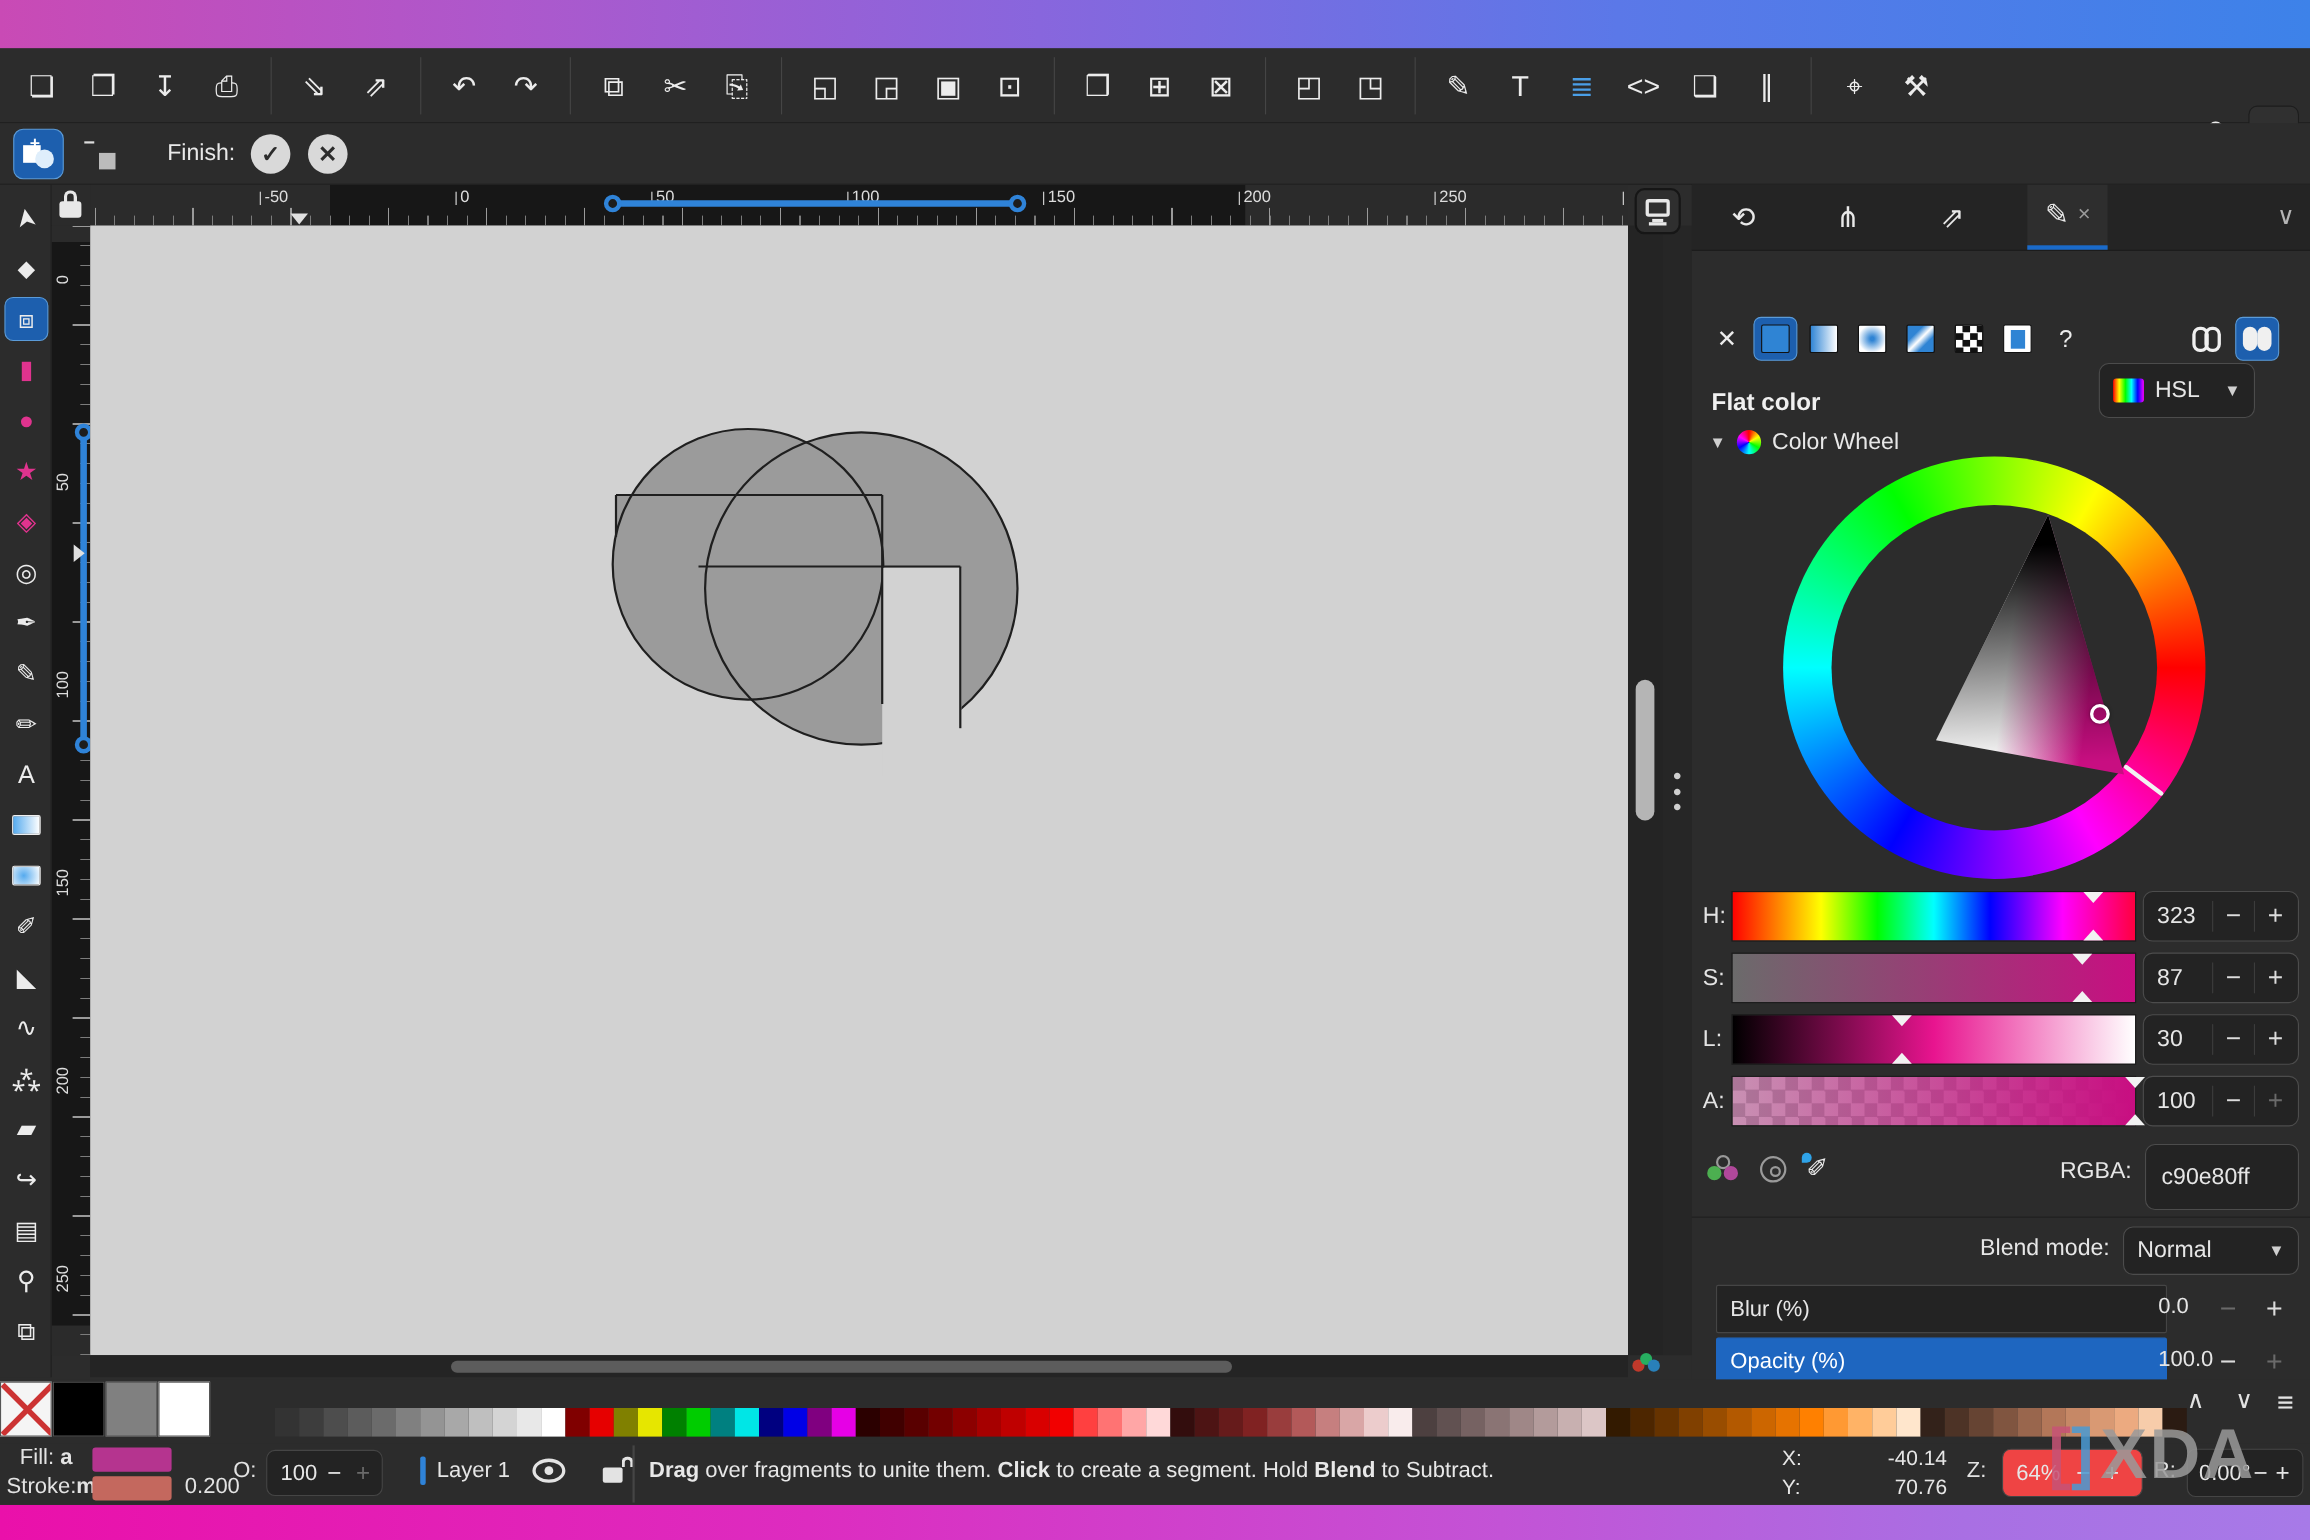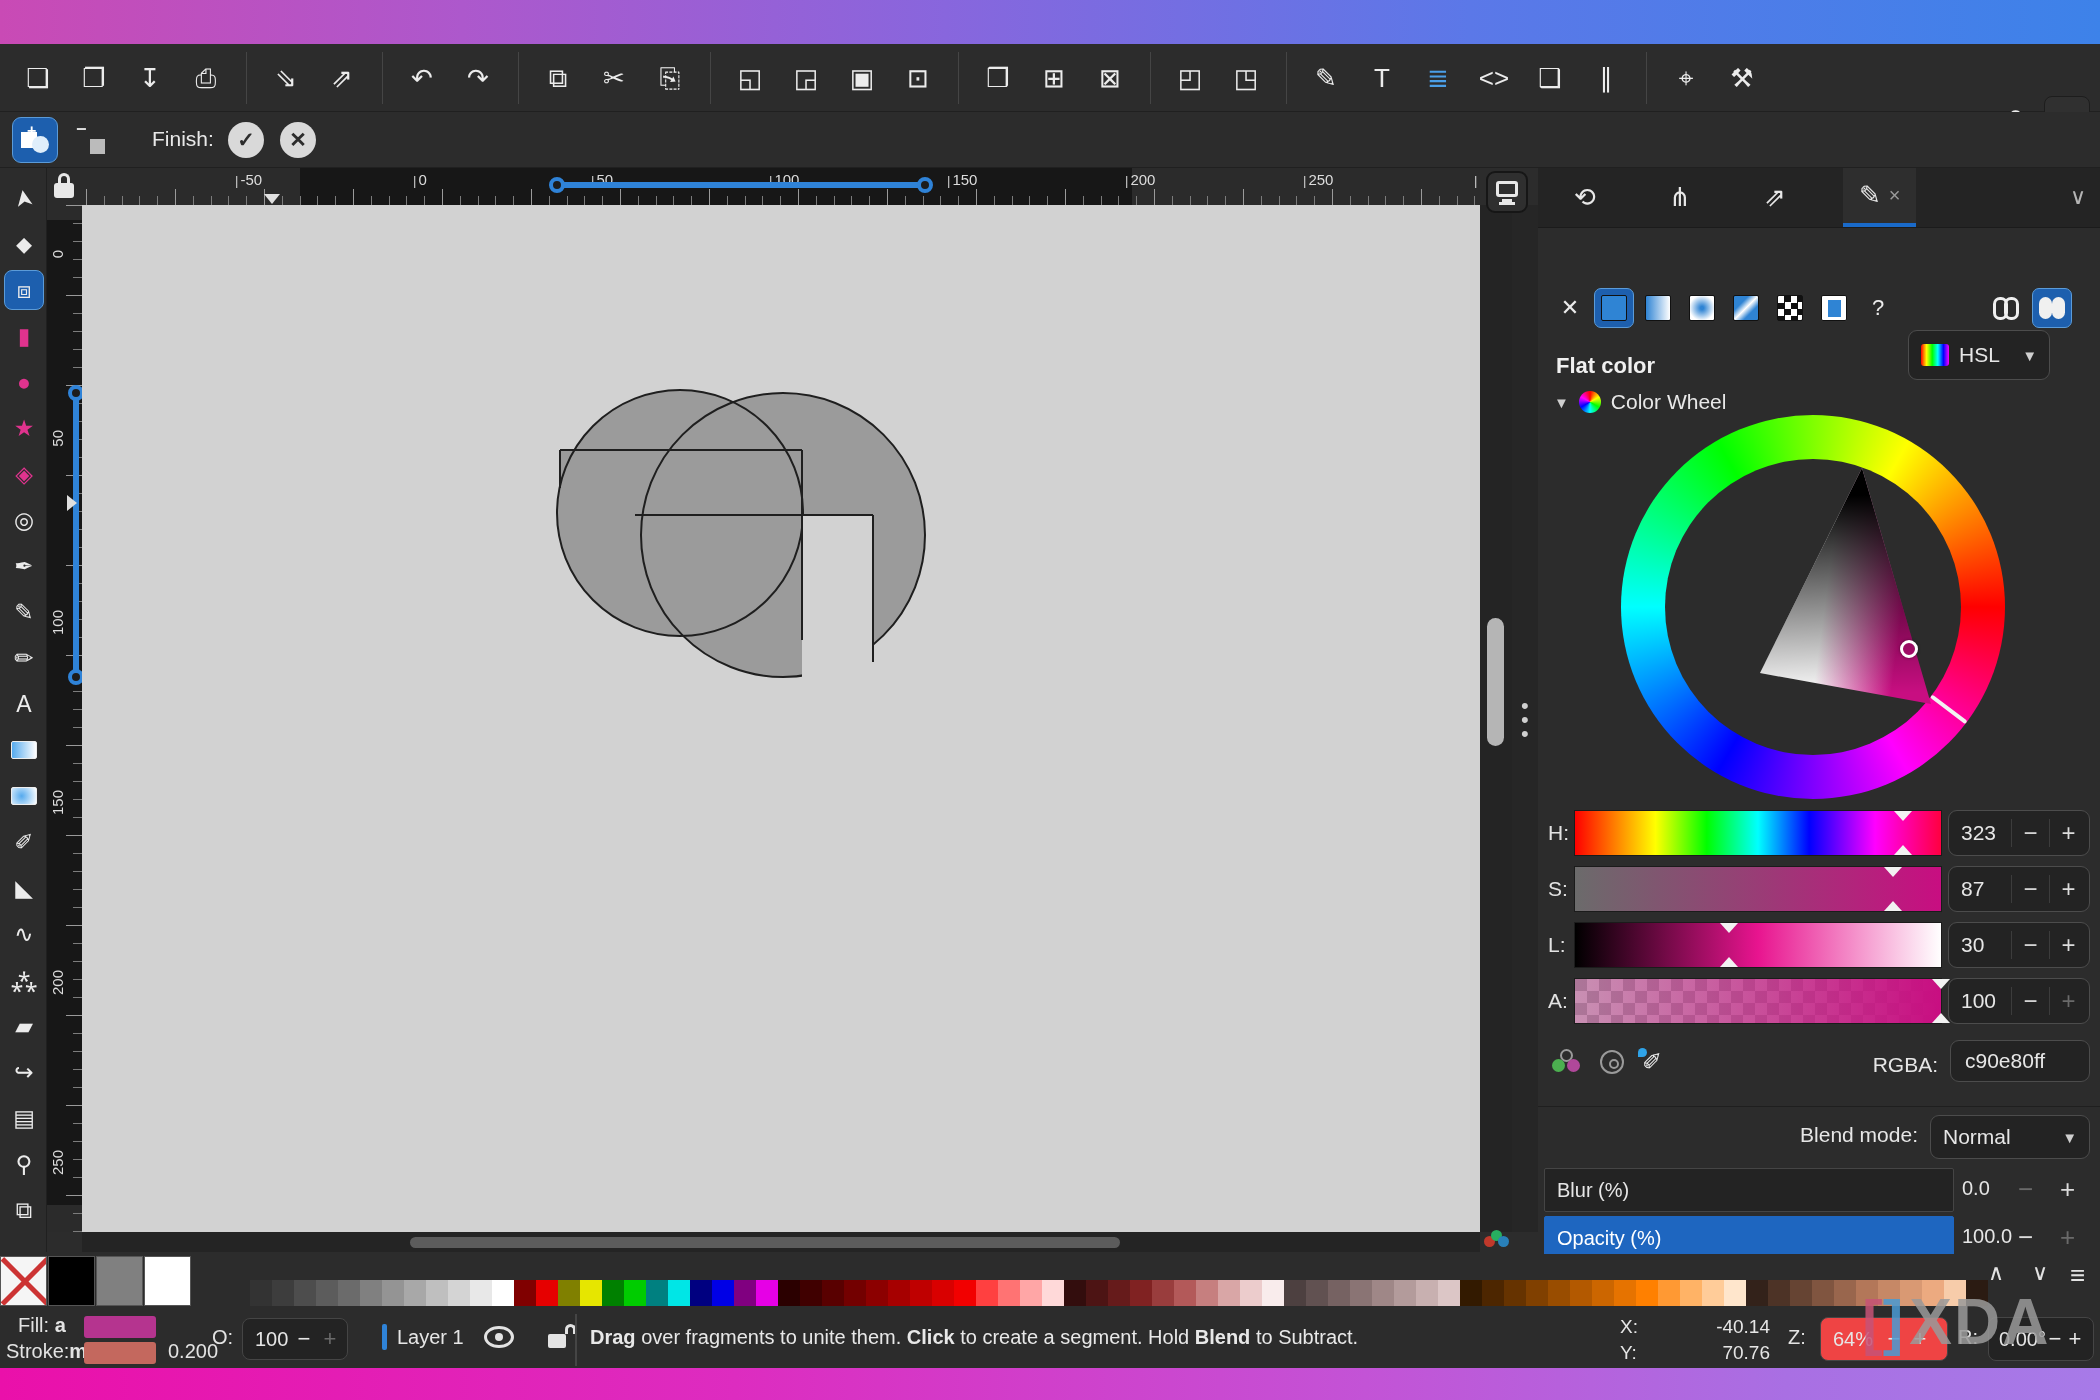--- a/index.html
+++ b/index.html
@@ -160,29 +160,29 @@
   .spin .dim { color:#6a6a6a; }
   
   #mini-icons { position:absolute; left:14px; top:880px; display:flex; gap:18px; align-items:center; }
   .tri-circles { position:relative; width:30px; height:26px; }
   .tri-circles i { position:absolute; width:13px; height:13px; border-radius:50%; border:2px solid #9a9a9a; }
   .target-ico { width:24px; height:24px; border:2px solid #9a9a9a; border-radius:50%; position:relative; }
   .target-ico::after { content:""; position:absolute; left:7px; top:7px; width:6px; height:6px; border:2px solid #9a9a9a; border-radius:50%; }
   .dropper-ico { font-size:24px; color:#ececec; position:relative; }
   .dropper-ico::before { content:""; position:absolute; left:-4px; top:0px; width:9px; height:9px; background:#2fa3e8; border-radius:50% 50% 50% 0; }
   #rgba-label { position:absolute; left:300px; top:885px; width:100px; text-align:right; font-size:21px; }
-  #rgba-box { position:absolute; left:412px; top:872px; width:140px; height:42px; background:#232323; border:1px solid #4c4c4c;
+  #rgba-box { position:absolute; left:412px; top:872px; width:140px; height:60px; background:#232323; border:1px solid #4c4c4c;
     border-radius:9px; display:flex; align-items:center; padding-left:14px; font-size:21px; }
   #blend-row { position:absolute; left:0; top:938px; width:562px; height:56px; border-top:1px solid #1f1f1f; }
   #blend-label { position:absolute; left:230px; top:16px; width:150px; text-align:right; font-size:21px; }
   #blend-dd { position:absolute; left:392px; top:8px; width:160px; height:44px; background:#232323; border:1px solid #4c4c4c;
     border-radius:9px; display:flex; align-items:center; padding:8px 12px; font-size:21px; }
   
   .bar-row { position:absolute; left:6px; width:548px; height:44px; }
-  .bar-row .bar { position:absolute; left:0; top:0; width:410px; height:44px; background:#232323; border:1px solid #454545;
+  .bar-row .bar { position:absolute; left:16px; top:0; width:410px; height:44px; background:#232323; border:1px solid #454545;
     display:flex; align-items:center; padding-left:12px; font-size:20px; border-radius:2px; }
   .bar-row .bar.filled { background:#1e66c0; border-color:#1e66c0; color:#fff; }
   .bar-row .bval { position:absolute; left:418px; top:9px; width:74px; font-size:20px; text-align:left; }
   .bar-row .bminus { position:absolute; left:474px; top:6px; font-size:26px; color:#dcdcdc; }
   .bar-row .bplus { position:absolute; left:516px; top:6px; font-size:26px; color:#dcdcdc; }
   .dimmed { color:#6a6a6a !important; }
   
   #palette { left:0; top:1254px; width:2100px; height:58px; background:#2c2c2c; }
   .pin-swatch { position:absolute; top:2px; width:47px; height:50px; border:1px solid #555; }
   .none-swatch { background:#f5f5f5; position:relative; overflow:hidden; }

